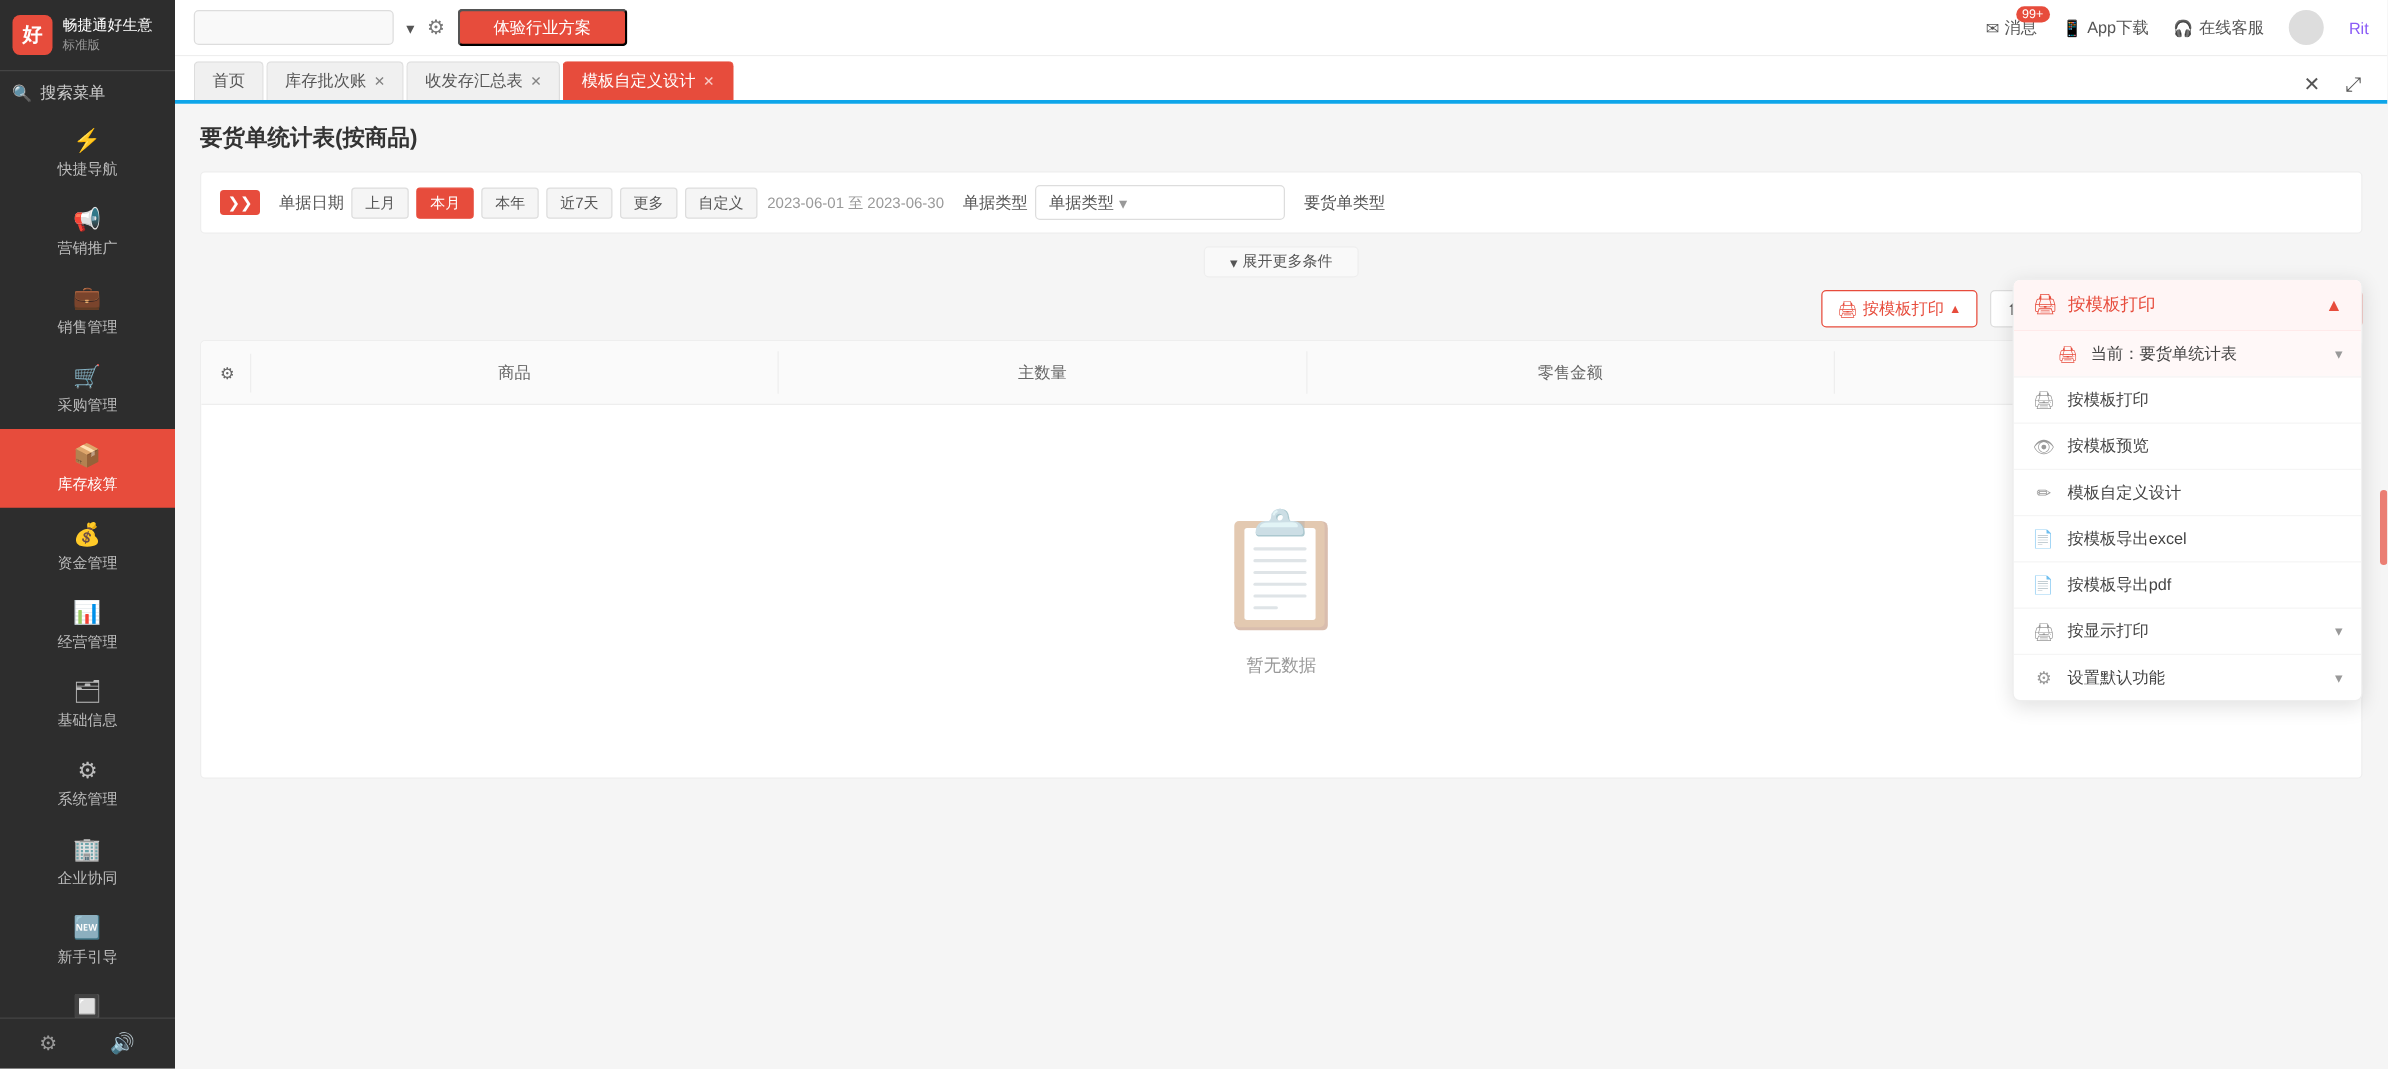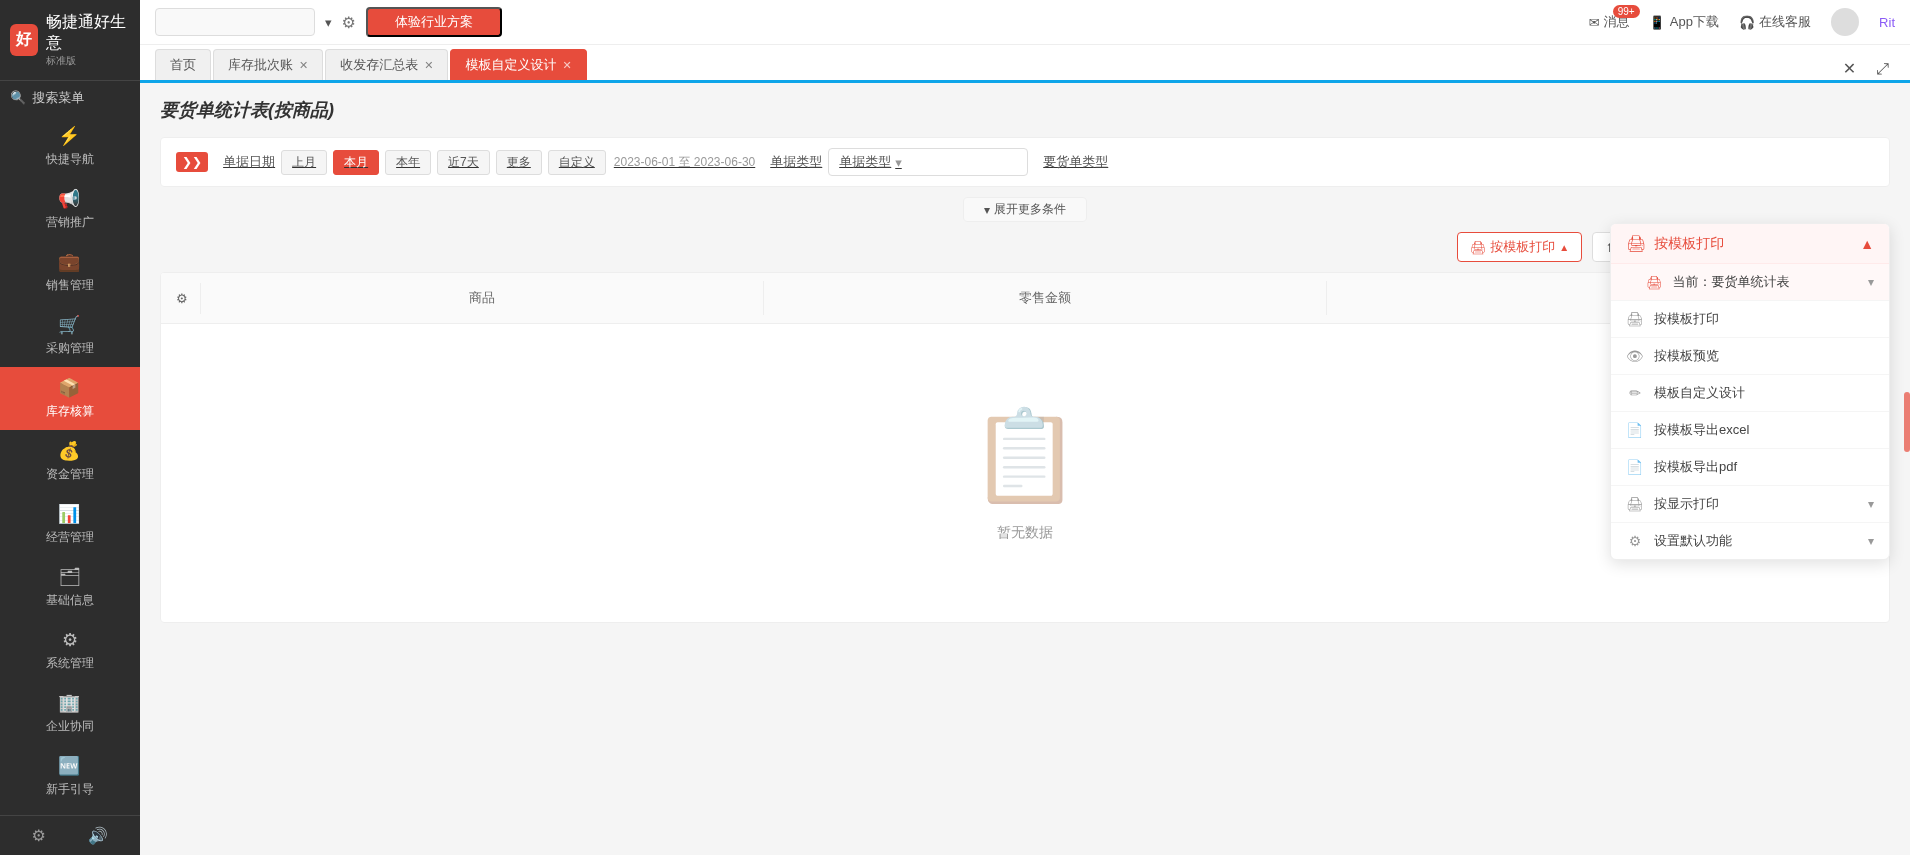--- a/index.html
+++ b/index.html
@@ -3,21 +3,21 @@
   <meta charset="utf-8">
   <style>
     * { margin: 0; padding: 0; box-sizing: border-box; }
     body { font-family: "Microsoft YaHei", Arial, sans-serif; font-size: 13px; background: #f5f5f5; color: #333; width: 1910px; height: 855px; overflow: hidden; display: flex; }
 
     
     .sidebar { width: 140px; background: #2d2d2d; color: #ccc; display: flex; flex-direction: column; height: 855px; flex-shrink: 0; }
     .sidebar-logo { padding: 12px 10px; display: flex; align-items: center; gap: 8px; border-bottom: 1px solid #444; }
     .sidebar-logo-icon { width: 32px; height: 32px; background: #e74c3c; border-radius: 6px; display: flex; align-items: center; justify-content: center; color: white; font-size: 16px; font-weight: bold; }
     .sidebar-logo-text { display: flex; flex-direction: column; }
-    .sidebar-logo-title { font-size: 16px; color: #fff; line-height: 1.3; }
+    .sidebar-logo-title { font-size: 12px; color: #fff; line-height: 1.3; }
     .sidebar-logo-sub { font-size: 10px; color: #999; }
     .sidebar-search { padding: 8px 10px; display: flex; align-items: center; gap: 6px; cursor: pointer; color: #ccc; font-size: 13px; }
     .sidebar-nav { flex: 1; overflow-y: auto; }
     .sidebar-item { display: flex; flex-direction: column; align-items: center; padding: 10px 5px; cursor: pointer; color: #bbb; font-size: 12px; gap: 4px; }
     .sidebar-item.active { background: #e74c3c; color: #fff; }
     .sidebar-item-icon { font-size: 18px; }
     .sidebar-bottom { padding: 10px; display: flex; justify-content: space-around; border-top: 1px solid #444; }
     .sidebar-bottom-btn { color: #999; cursor: pointer; font-size: 16px; }
 
     
@@ -37,25 +37,25 @@
     .topbar-username { color: #8b5cf6; font-size: 13px; cursor: pointer; }
 
     
     .tabs { height: 38px; background: #fff; display: flex; align-items: flex-end; padding: 0 15px; border-bottom: 3px solid #0ea5e9; flex-shrink: 0; gap: 2px; }
     .tab { display: flex; align-items: center; gap: 6px; padding: 6px 14px; border-radius: 4px 4px 0 0; cursor: pointer; font-size: 13px; color: #555; background: #f0f0f0; border: 1px solid #ddd; border-bottom: none; }
     .tab.active-red { background: #e74c3c; color: #fff; border-color: #e74c3c; }
     .tab-close { font-size: 11px; opacity: 0.7; cursor: pointer; }
 
     
     .page { flex: 1; padding: 15px 20px; overflow-y: auto; position: relative; }
-    .page-title { font-size: 18px; font-weight: 600; color: #333; margin-bottom: 15px; font-style: italic; }
+    .page-title { font-size: 18px; font-weight: 600; color: #333; margin-bottom: 15px; }
 
     
     .filter-bar { background: #fff; border: 1px solid #eee; border-radius: 4px; padding: 10px 15px; margin-bottom: 10px; display: flex; align-items: center; gap: 15px; flex-wrap: wrap; }
-    .filter-section { display: flex; align-items: center; gap: 6px; text-decoration: underline; }
+    .filter-section { display: flex; align-items: center; gap: 6px; }
     .filter-label { color: #555; font-size: 13px; white-space: nowrap; }
     .filter-btn { padding: 3px 10px; border-radius: 3px; border: 1px solid #ddd; background: #f5f5f5; cursor: pointer; font-size: 12px; color: #555; }
     .filter-btn.active { background: #e74c3c; color: #fff; border-color: #e74c3c; }
     .filter-dropdown { display: flex; align-items: center; gap: 4px; border: 1px solid #ddd; border-radius: 4px; padding: 4px 10px; background: #fff; cursor: pointer; font-size: 13px; color: #555; min-width: 200px; }
     .filter-dropdown-arrow { color: #999; }
     .expand-bar { width: 100%; display: flex; justify-content: center; margin-top: 5px; }
     .expand-btn { display: flex; align-items: center; gap: 4px; color: #555; font-size: 12px; cursor: pointer; padding: 3px 20px; background: #f9f9f9; border: 1px solid #eee; border-radius: 4px; }
 
     
     .toolbar { display: flex; align-items: center; justify-content: flex-end; gap: 10px; margin-bottom: 10px; }
@@ -268,20 +268,21 @@
       </div>
       <span class="toolbar-dots">⋯</span>
       <button class="toolbar-btn primary">查询</button>
       <button class="toolbar-btn" style="border:1px solid #e74c3c; color:#e74c3c;">设置</button>
     </div>
 
     <div class="table-container">
       <div class="table-header">
         <div class="th th-settings">⚙</div>
         <div class="th">商品</div>
+        <div class="th">主数量</div>
         <div class="th">零售金额</div>
         <div class="th"></div>
       </div>
 
       <div class="empty-state">
         <div class="empty-icon" style="font-size:90px;">📋</div>
         <span class="empty-text">暂无数据</span>
       </div>
     </div>
 

